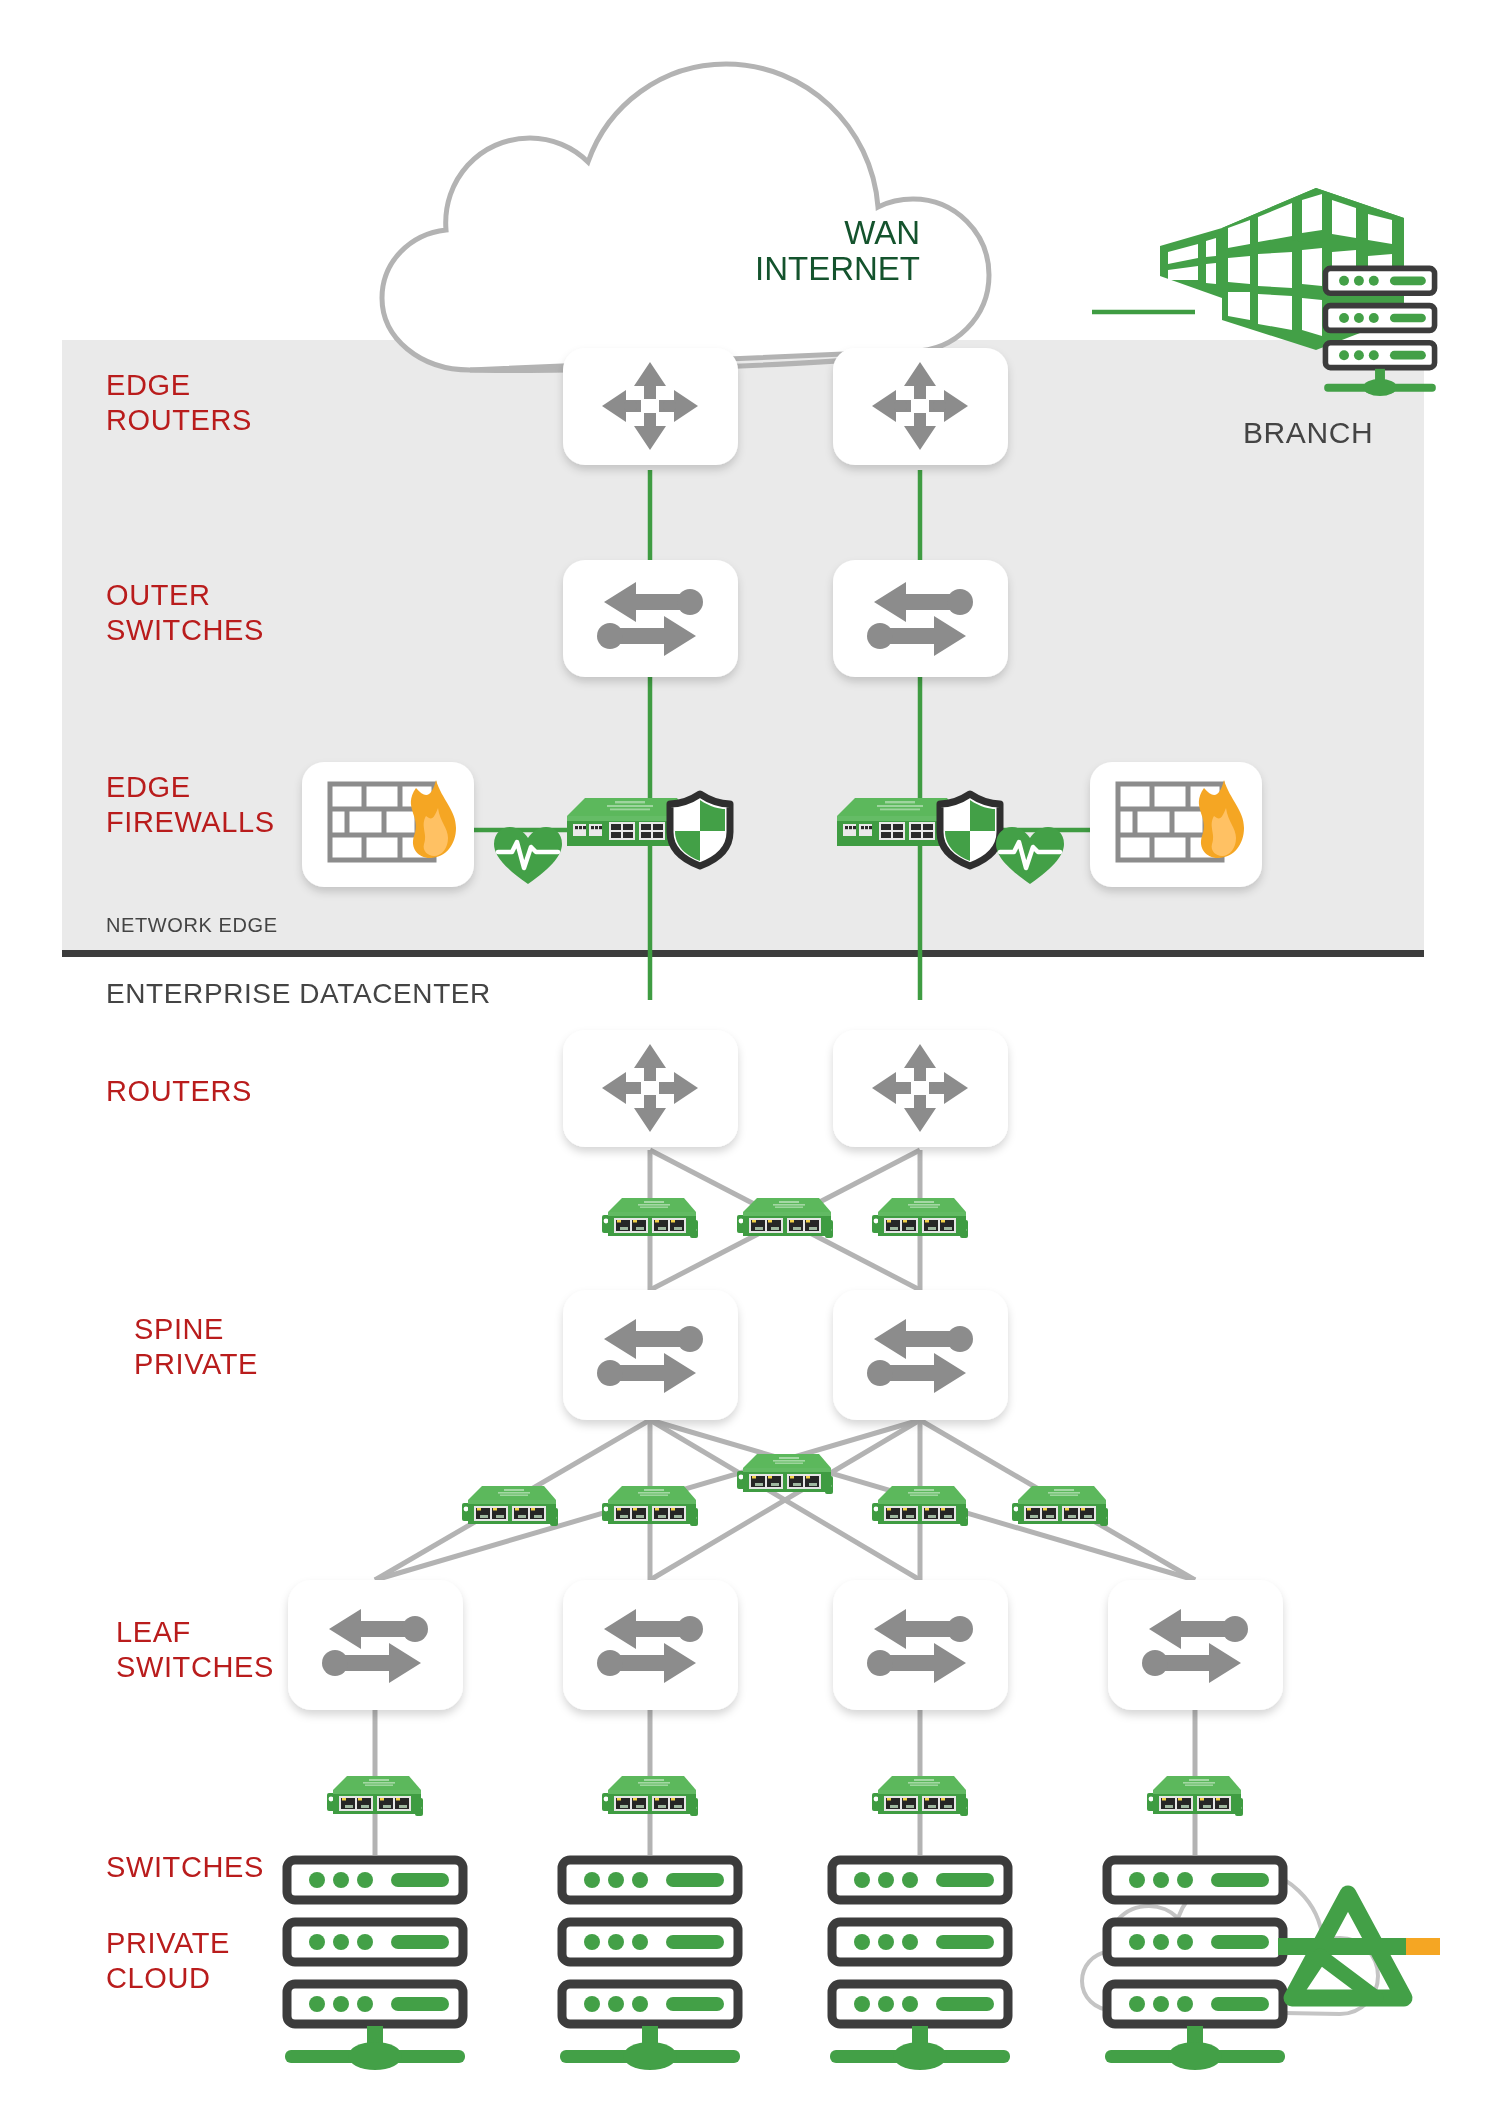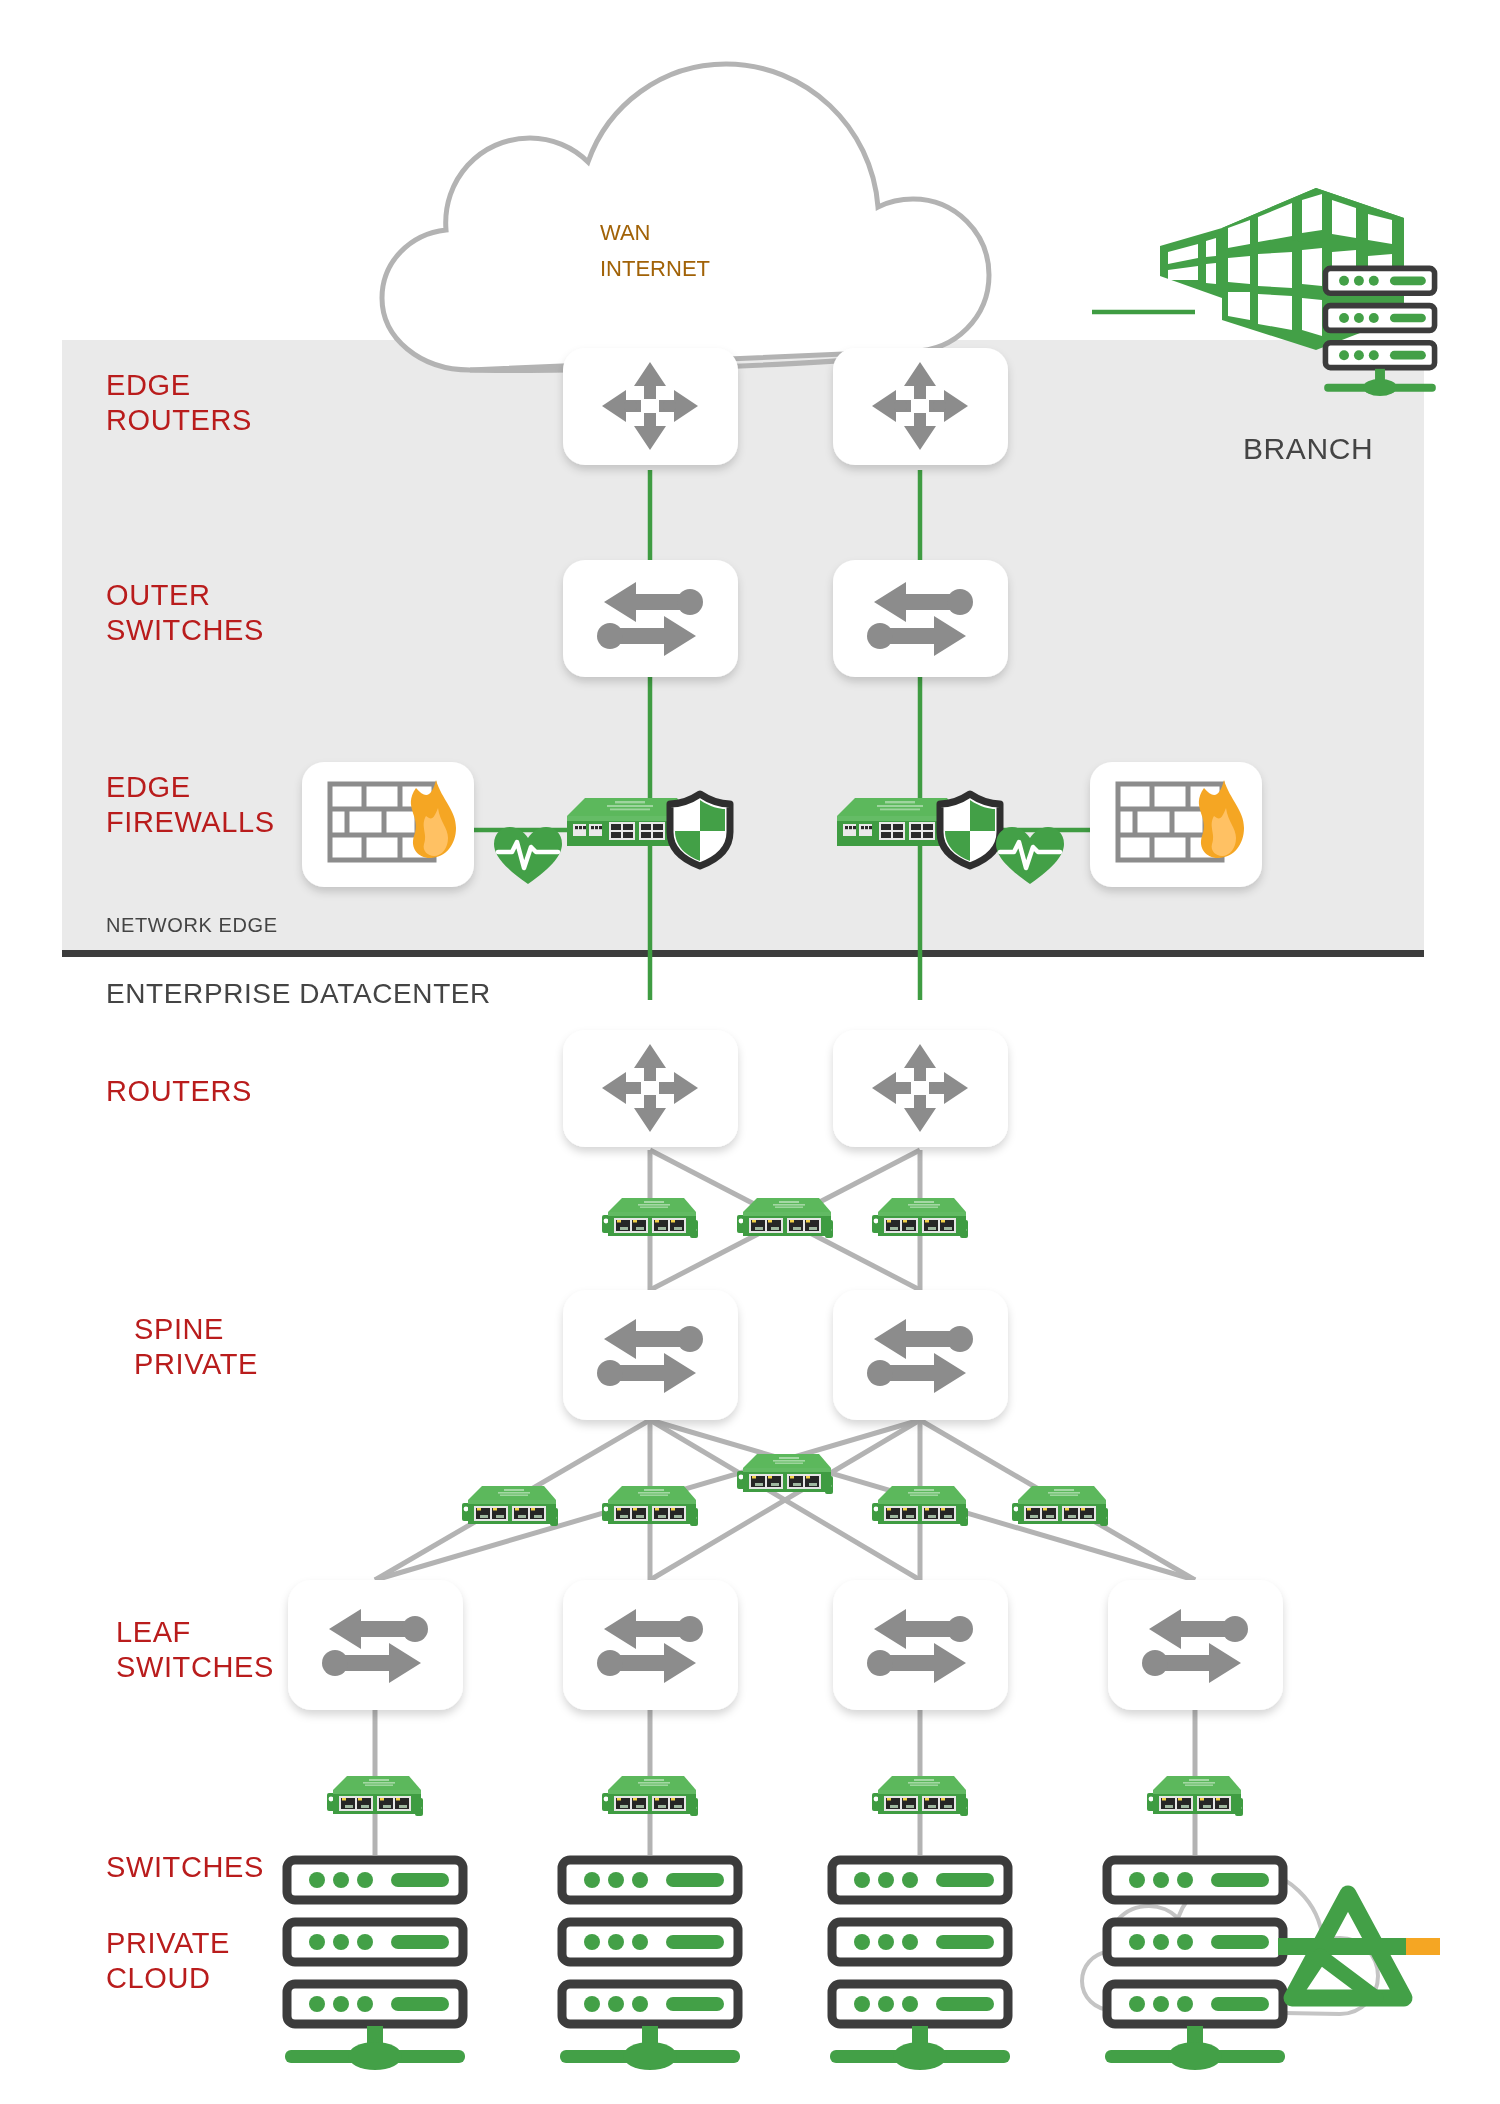--- a/index.html
+++ b/index.html
@@ -1,21 +1,21 @@
 <!DOCTYPE html>
 <html><head>
 <meta charset="utf-8">
 <style>
   html,body{margin:0;padding:0;background:#fff;}
   body{font-family:"Liberation Sans","DejaVu Sans",sans-serif;}
   #stage{position:relative;width:1500px;height:2104px;background:#ffffff;overflow:hidden;}
   #svgroot{position:absolute;left:0;top:0;width:1500px;height:2104px;}
   .lbl{position:absolute;color:#b91c1c;font-size:29px;line-height:35px;letter-spacing:.6px;white-space:pre-line;}
   .lbl-dark{position:absolute;color:#444444;font-size:29px;line-height:35px;letter-spacing:.6px;}
-  .cloudtext{position:absolute;color:#a16207;font-size:22px;line-height:36px;text-align:left;white-space:pre-line;}
+  .cloudtext{position:absolute;color:#14532d;font-size:33px;line-height:36px;text-align:right;white-space:pre-line;}
 </style>
 </head>
 <body>
 
 <div id="stage">
 
   <svg id="svgroot" viewBox="0 0 1500 2104">
     <defs>
       <filter id="boxshadow" x="-30%" y="-30%" width="160%" height="170%">
         <feDropShadow dx="0" dy="5" stdDeviation="4" flood-color="#000" flood-opacity="0.16"></feDropShadow>
@@ -505,15 +505,15 @@
 
   <div class="lbl" style="left:106px;top:1074px;">ROUTERS</div>
   <div class="lbl" style="left:134px;top:1312px;">SPINE
 PRIVATE</div>
   <div class="lbl" style="left:116px;top:1615px;">LEAF
 SWITCHES</div>
   <div class="lbl" style="left:106px;top:1850px;">SWITCHES</div>
   <div class="lbl" style="left:106px;top:1926px;">PRIVATE
 CLOUD</div>
 
-  <div class="lbl-dark" style="left:1243px;top:415px;font-size:30px;margin-top:16px;">BRANCH</div>
+  <div class="lbl-dark" style="left:1243px;top:415px;font-size:30px;">BRANCH</div>
 
 </div>
 
 </body></html>

